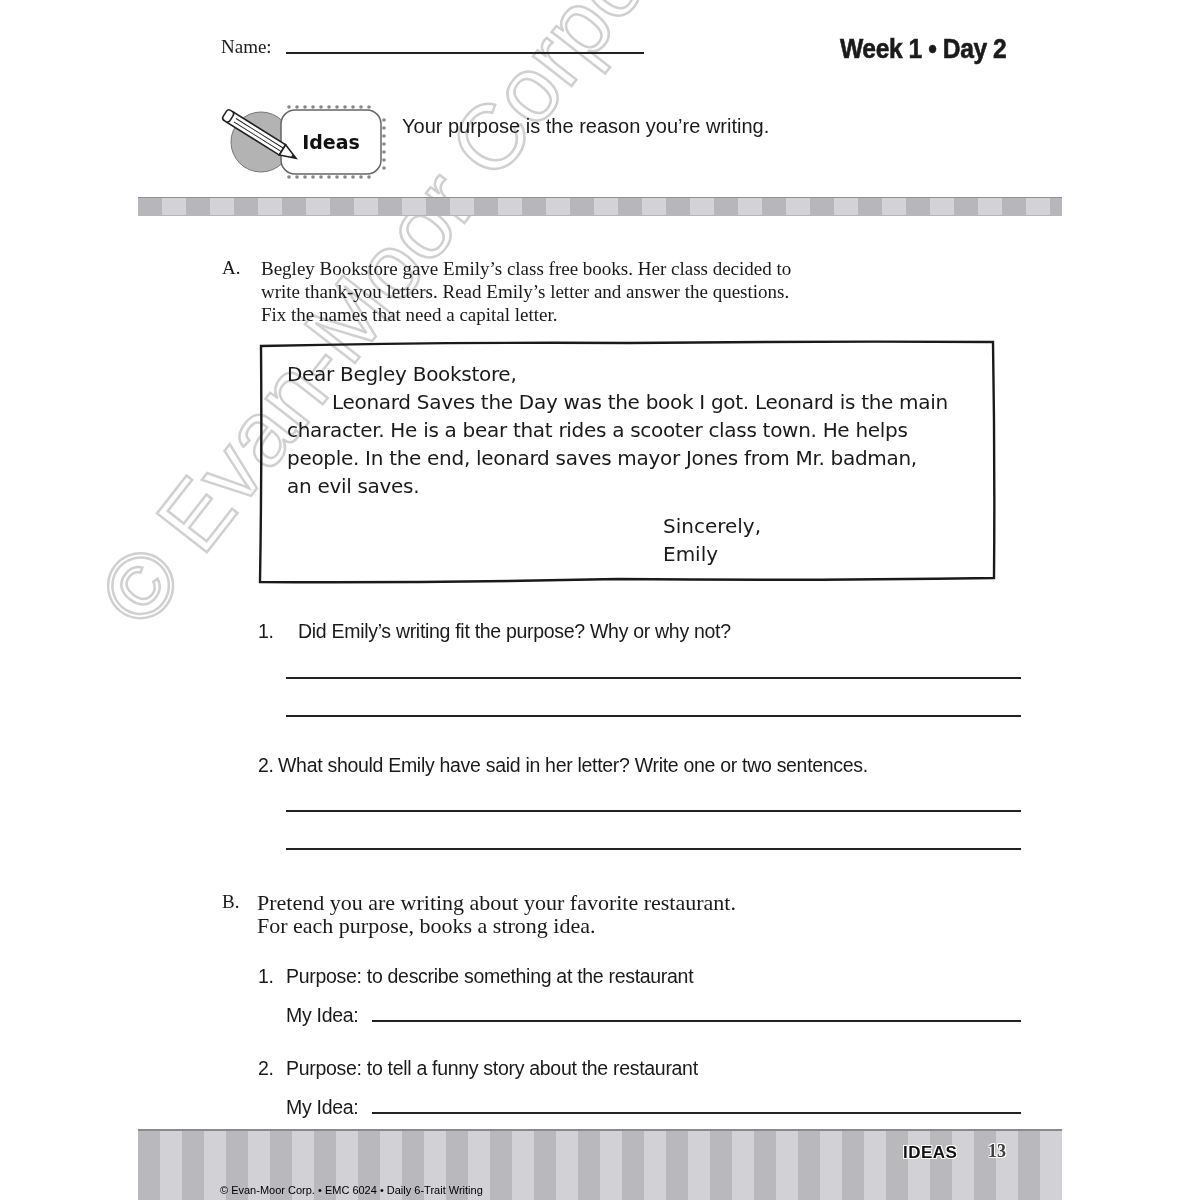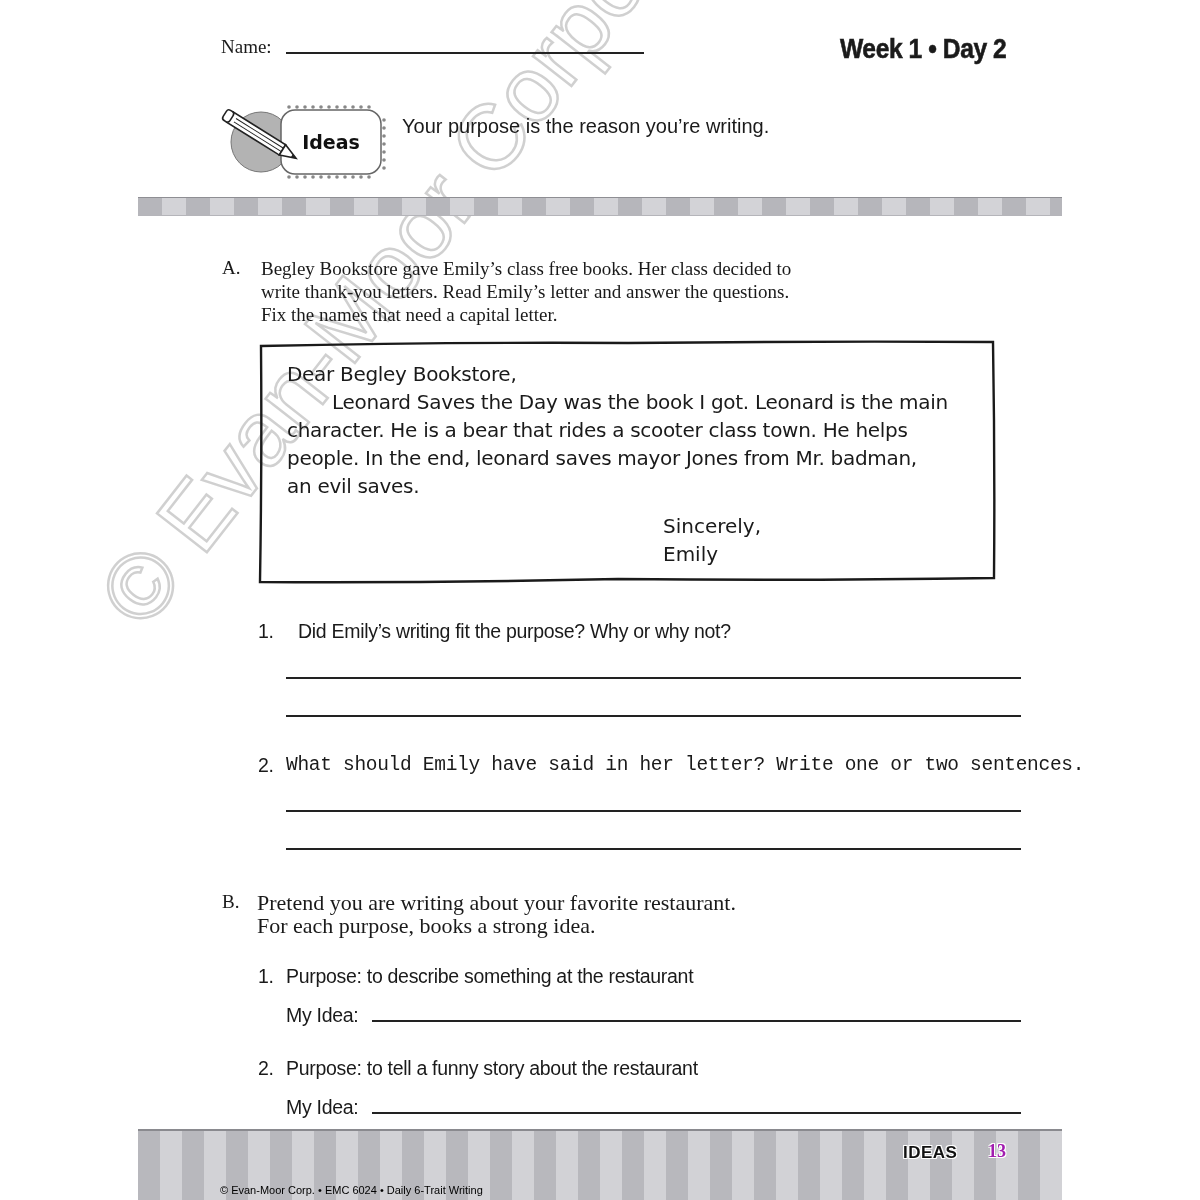--- a/index.html
+++ b/index.html
@@ -54,21 +54,21 @@
     .idea2-label { left: 286px; top: 1096px; }
     .idea2-line { left: 372px; top: 1112px; width: 649px; }
 
     
     .footer { left: 138px; top: 1129px; width: 924px; height: 71px;
       border-top: 2px solid #8a8a8f;
       background: repeating-linear-gradient(90deg, #b8b8bd 0px, #b8b8bd 22px, #d2d2d6 22px, #d2d2d6 44px); }
     .footer-credit { left: 220px; top: 1144px; font-size: 11px; color: #000000; margin-top: 40px; }
     .footer-trait { left: 903px; top: 1143px; font-size: 17px; font-weight: bold; color: #111;
       text-shadow: -1px -1px 0 #fff, 1px -1px 0 #fff, -1px 1px 0 #fff, 1px 1px 0 #fff; letter-spacing: 0.5px; }
-    .footer-page { left: 988px; top: 1141px; font-size: 18px; font-weight: bold; color: #a21caf;
+    .footer-page { left: 988px; top: 1141px; font-size: 18px; font-weight: bold; color: #404040;
       text-shadow: -1px -1px 0 #fff, 1px -1px 0 #fff, -1px 1px 0 #fff, 1px 1px 0 #fff; }
 
     
     .watermark { left: 120px; top: 560px; width: 1100px; font-size: 92px; color: transparent;
       -webkit-text-stroke: 2.5px rgba(170,170,170,0.55); transform: rotate(-52deg); transform-origin: left center;
       white-space: nowrap; pointer-events: none; }
   </style>
 </head>
 <body>
 
@@ -156,21 +156,21 @@
 
 <div class="abs q q1 sans">
   <span>1.</span>
   <span style="position:absolute; left:28px; white-space:nowrap;margin-left:12px;">Did Emily’s writing fit the purpose? Why or why not?</span>
 </div>
 <div class="abs answer-line line-a1"></div>
 <div class="abs answer-line line-a2"></div>
 
 <div class="abs q q2 sans">
   <span>2.</span>
-  <span style="position:absolute; left:28px; white-space:nowrap;font-family:Liberation Mono, monospace;">What should Emily have said in her letter? Write one or two sentences.</span>
+  <span style="position:absolute; left:20px; white-space:nowrap;">What should Emily have said in her letter? Write one or two sentences.</span>
 </div>
 <div class="abs answer-line line-b1"></div>
 <div class="abs answer-line line-b2"></div>
 
 <div class="abs secB-letter sec-letter serif">B.</div>
 <div class="abs secB-text serif">
   <div>Pretend you are writing about your favorite restaurant.</div>
   <div>For each purpose, books a strong idea.</div>
 </div>
 

